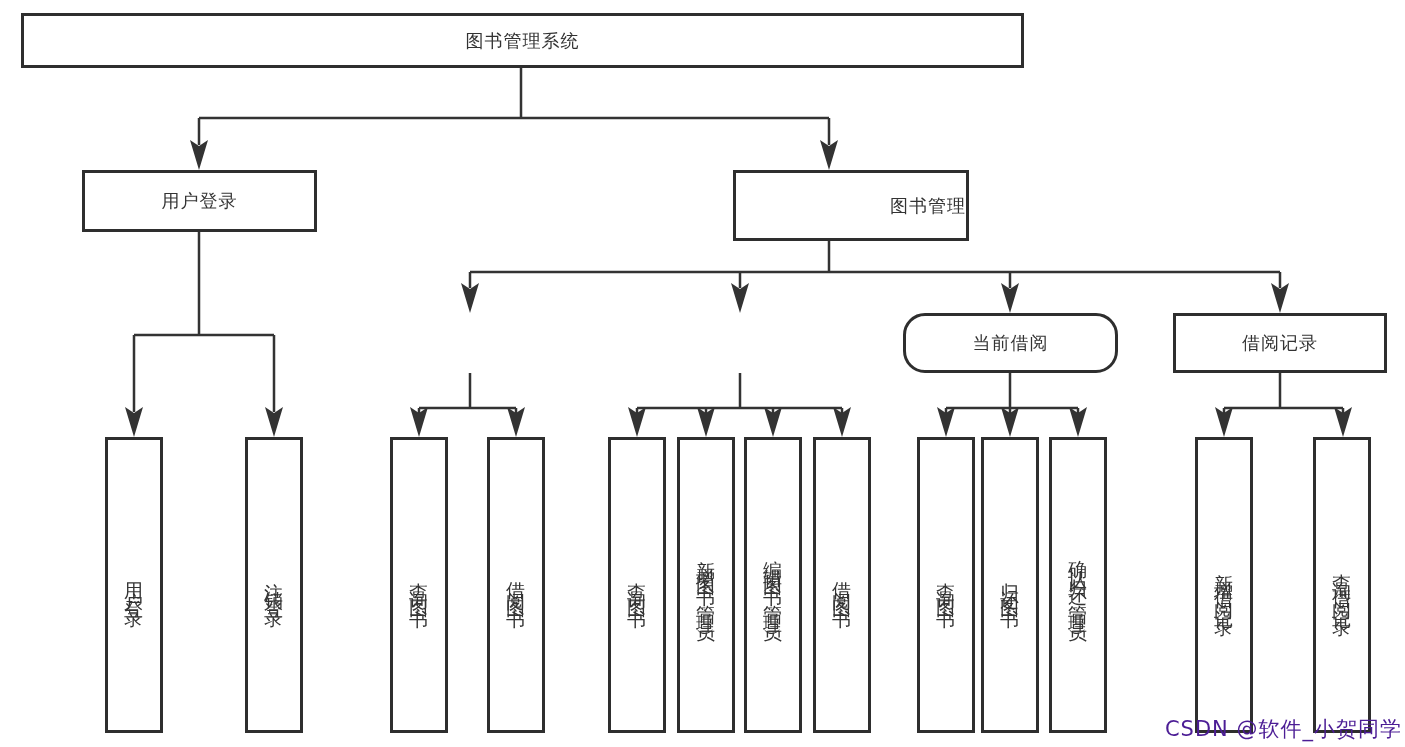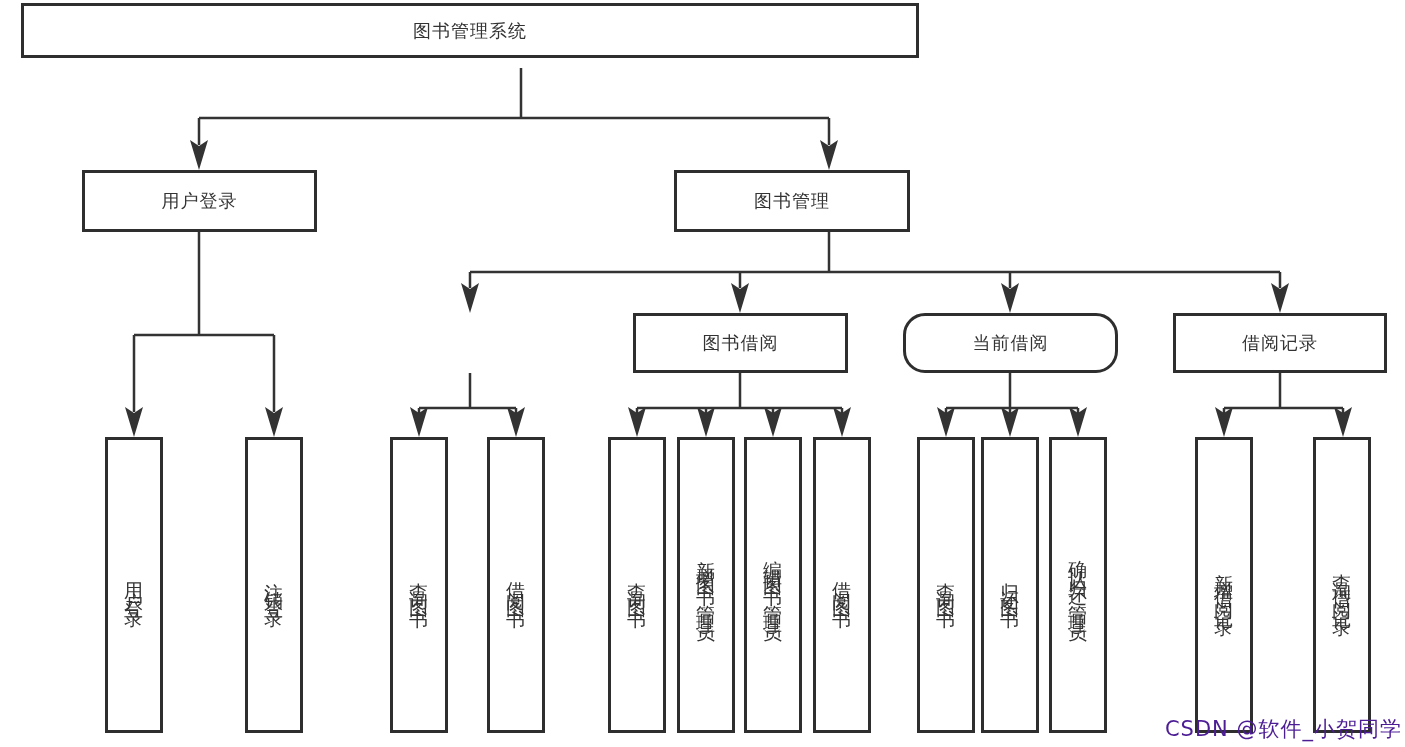--- a/index.html
+++ b/index.html
@@ -28,24 +28,24 @@
   }
   .leaf span{
     writing-mode:vertical-rl;
     text-orientation:mixed;
     font-size:19px;
     letter-spacing:9px;
     line-height:1;
     white-space:nowrap;
   }
   
-  .n-root{left:21px;top:3px;width:898px;height:55px;}
+  .n-root{left:21px;top:13px;width:1003px;height:55px;}
   
   .n-user-login{left:82px;top:170px;width:235px;height:62px;}
-  .n-book-mgmt{left:674px;top:170px;width:236px;height:62px;}
+  .n-book-mgmt{left:733px;top:170px;width:236px;height:71px;justify-content:flex-end;}
   
   .n-new-rec{left:362px;top:313px;width:216px;height:60px;}
   .n-borrow{left:633px;top:313px;width:215px;height:60px;}
   .n-current{left:903px;top:313px;width:215px;height:60px;border-radius:22px;}
   .n-record{left:1173px;top:313px;width:214px;height:60px;text-align:right;}
   
   .leaf{top:437px;width:58px;height:296px;}
   .lf-a1{left:105px;} .lf-a2{left:245px;}
   .lf-b1{left:390px;} .lf-b2{left:487px;}
   .lf-c1{left:608px;} .lf-c2{left:677px;} .lf-c3{left:744px;} .lf-c4{left:813px;}
@@ -103,23 +103,20 @@
     <span class="hlabel">图书管理系统</span>
   </div>
 
   <div class="box n-user-login">
     <span class="hlabel">用户登录</span>
   </div>
   <div class="box n-book-mgmt">
     <span class="hlabel">图书管理</span>
   </div>
 
-  <div class="box n-borrow">
-    <span class="hlabel">图书借阅</span>
-  </div>
   <div class="box n-current">
     <span class="hlabel">当前借阅</span>
   </div>
   <div class="box n-record">
     <span class="hlabel">借阅记录</span>
   </div>
 
   <div class="box leaf lf-a1">
     <span>用户登录</span>
   </div>

